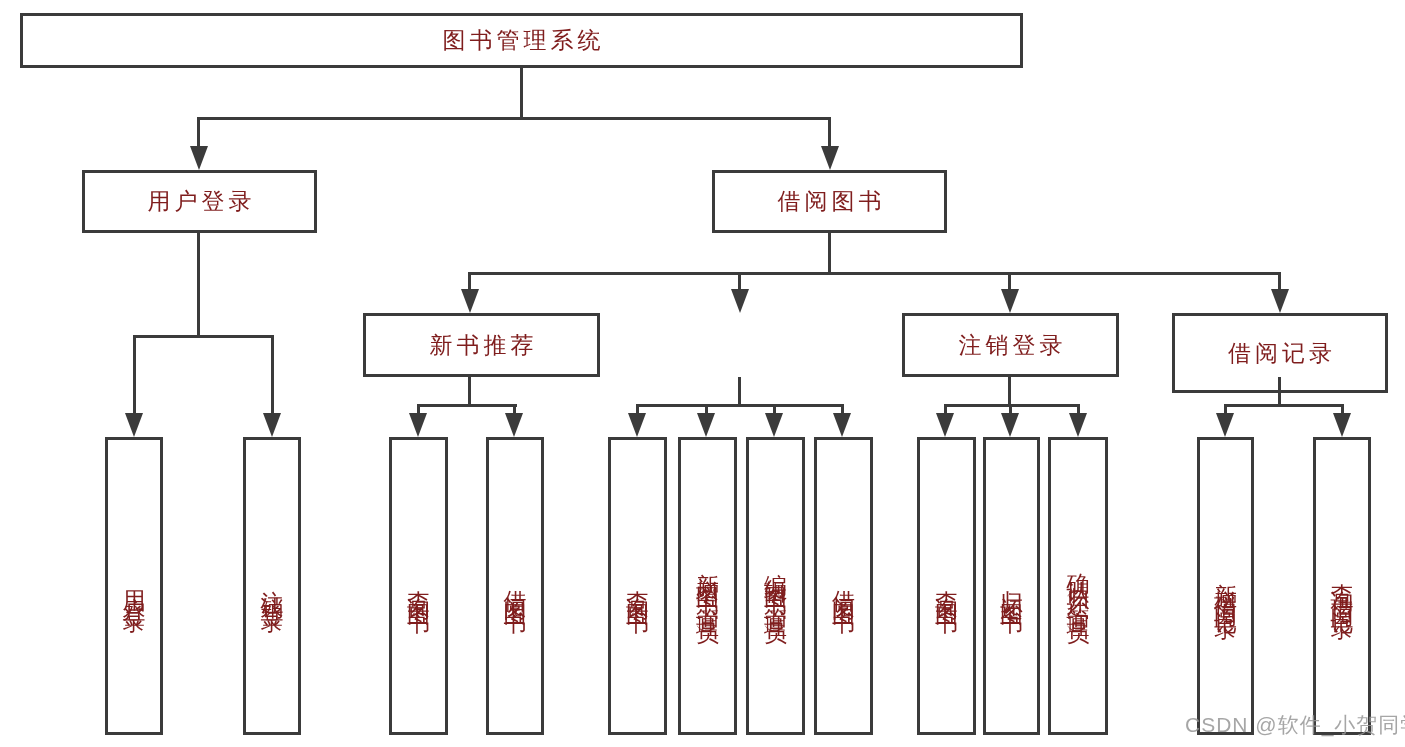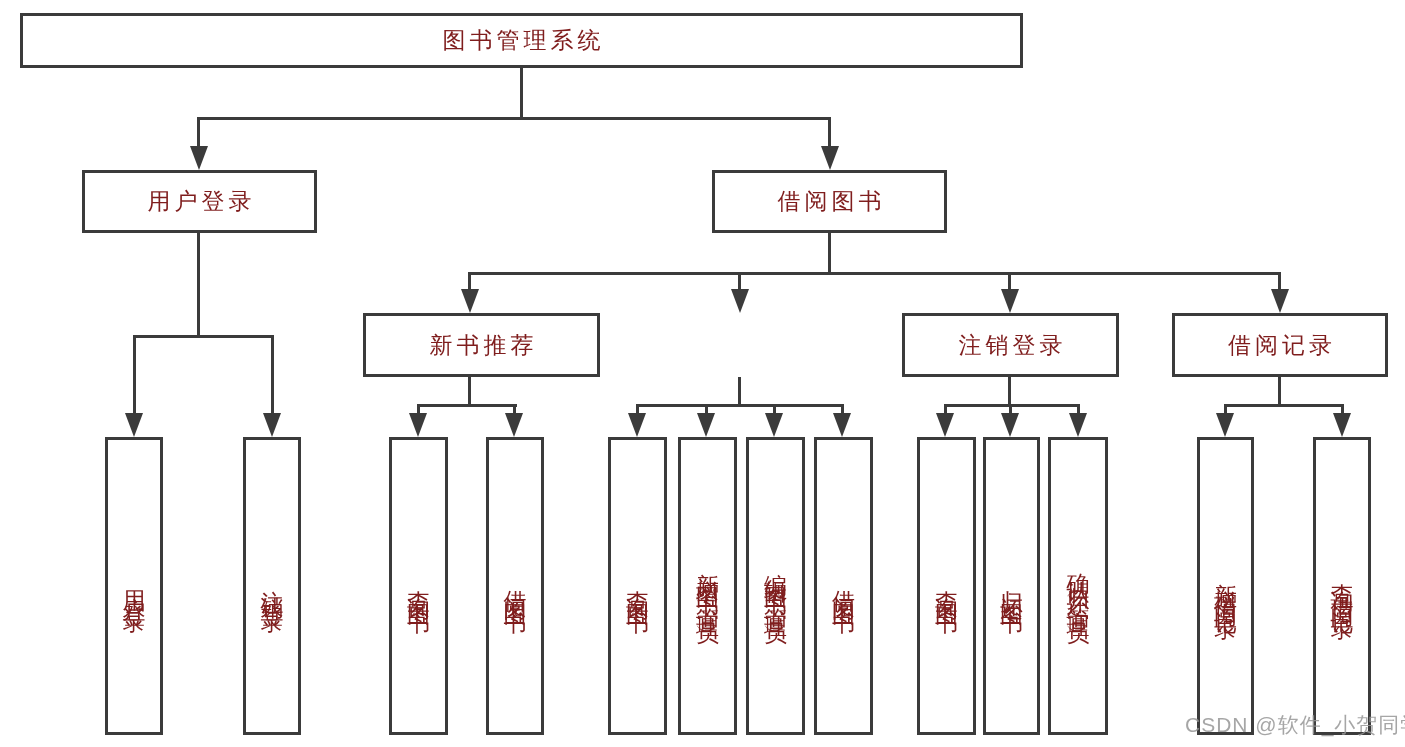--- a/index.html
+++ b/index.html
@@ -62,21 +62,21 @@
 
 <div class="canvas">
 
   <div class="box h-box" style="left:20px;top:13px;width:1003px;height:55px">图书管理系统</div>
 
   <div class="box h-box" style="left:82px;top:170px;width:235px;height:63px">用户登录</div>
   <div class="box h-box" style="left:712px;top:170px;width:235px;height:63px">借阅图书</div>
 
   <div class="box h-box" style="left:363px;top:313px;width:237px;height:64px">新书推荐</div>
   <div class="box h-box" style="left:902px;top:313px;width:217px;height:64px">注销登录</div>
-  <div class="box h-box" style="left:1172px;top:313px;width:216px;height:64px">借阅记录</div>
+  <div class="box h-box" style="left:1172px;top:313px;width:216px;height:80px">借阅记录</div>
 
   <div class="box v-box" style="left:105px;top:437px;width:58px;height:298px">用户登录</div>
   <div class="box v-box" style="left:243px;top:437px;width:58px;height:298px">注销登录</div>
 
   <div class="box v-box" style="left:389px;top:437px;width:59px;height:298px">查询图书</div>
   <div class="box v-box" style="left:486px;top:437px;width:58px;height:298px">借阅图书</div>
 
   <div class="box v-box" style="left:608px;top:437px;width:59px;height:298px">查询图书</div>
   <div class="box v-box" style="left:678px;top:437px;width:59px;height:298px">新增图书（管理员）</div>
   <div class="box v-box" style="left:746px;top:437px;width:59px;height:298px">编辑图书（管理员）</div>

